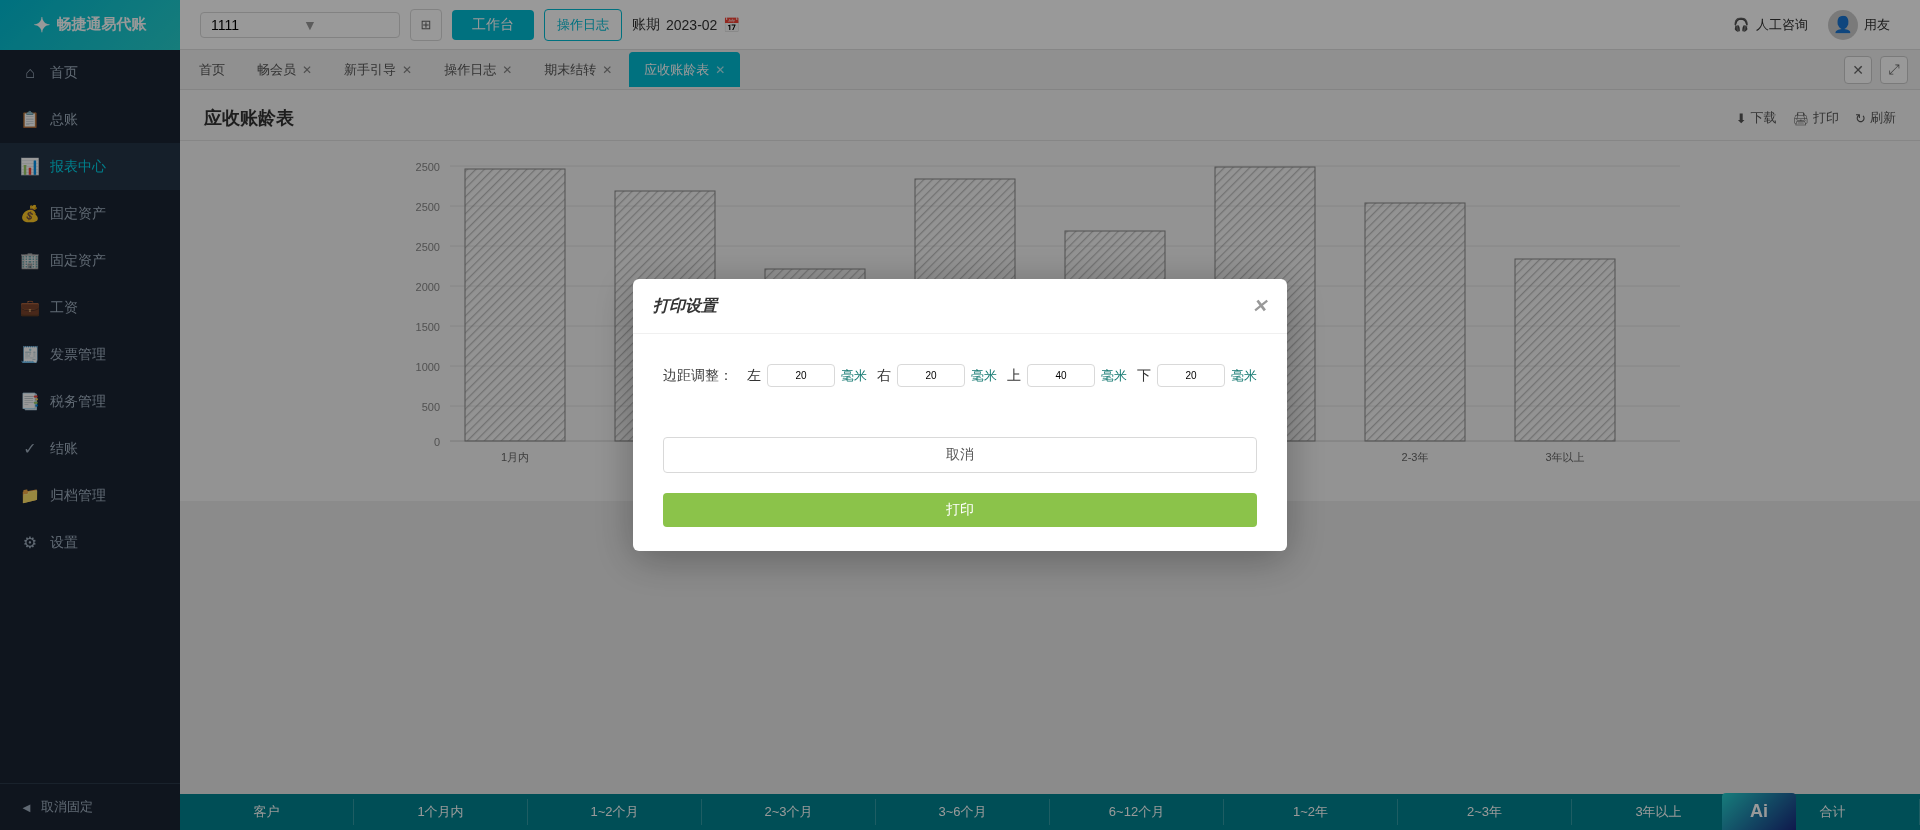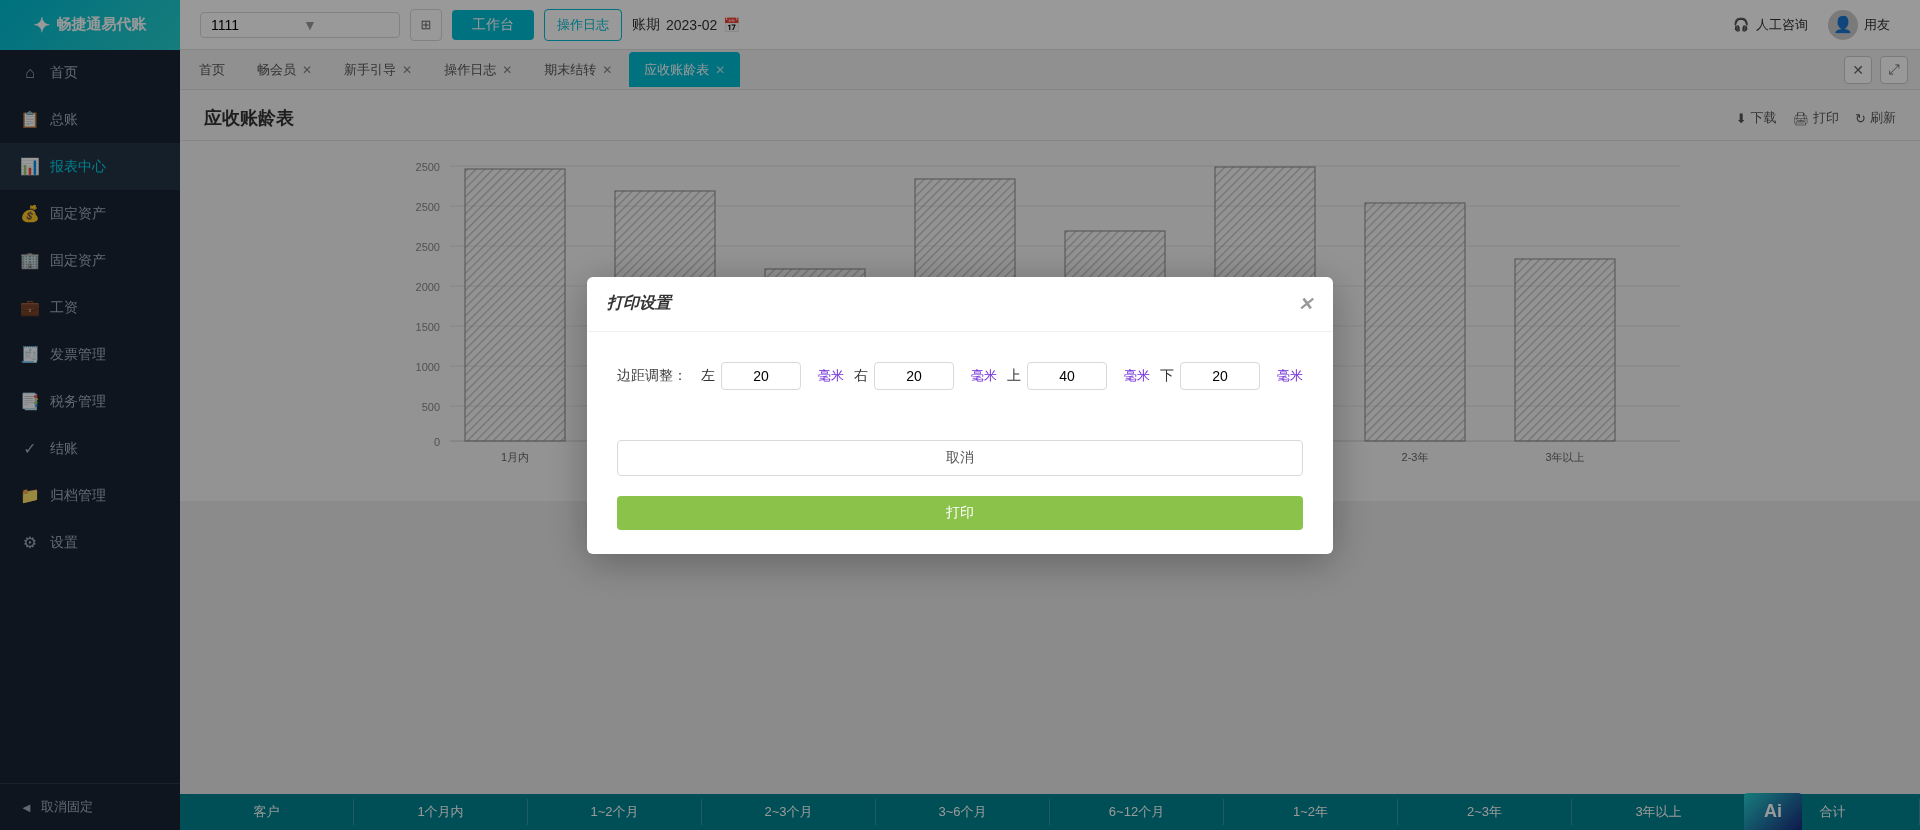--- a/index.html
+++ b/index.html
@@ -320,32 +320,31 @@
     .margin-group {
       display: flex;
       align-items: center;
       gap: 6px;
     }
     .margin-dir {
       color: #333;
       font-size: 14px;
     }
     .margin-input {
-      width: 80px;
+      width: 68px;
       border: 1px solid #d9d9d9;
       border-radius: 4px;
       padding: 5px 8px;
-      font-size: 14px;
+      font-size: 10px;
       text-align: center;
       outline: none;
     }
     .margin-unit {
-      color: #6d28d9;
+      color: #0f766e;
       font-size: 13px;
-      margin-left: 11px;
     }
     .dialog-footer {
       display: flex;
       justify-content: center;
       gap: 20px;
       padding: 10px 30px 24px;
       flex-direction: column;
     }
     .btn-cancel {
       border: 1px solid #d9d9d9;
@@ -372,24 +371,24 @@
       padding: 10px 20px;
       height: 360px;
       text-decoration: underline;
     }
     svg text { font-family: 'Microsoft YaHei', sans-serif; }
 
     
     .ai-badge {
       position: fixed;
       bottom: 0;
-      right: 118px;
+      right: 124px;
       background: linear-gradient(135deg, #26d0ce, #1a2980);
       color: white;
-      padding: 8px 20px;
+      padding: 8px 28px;
       font-size: 18px;
       font-weight: bold;
       border-radius: 4px 4px 0 0;
     }
   </style>
 </head>
 <body>
 
 <div class="top-header">
 

